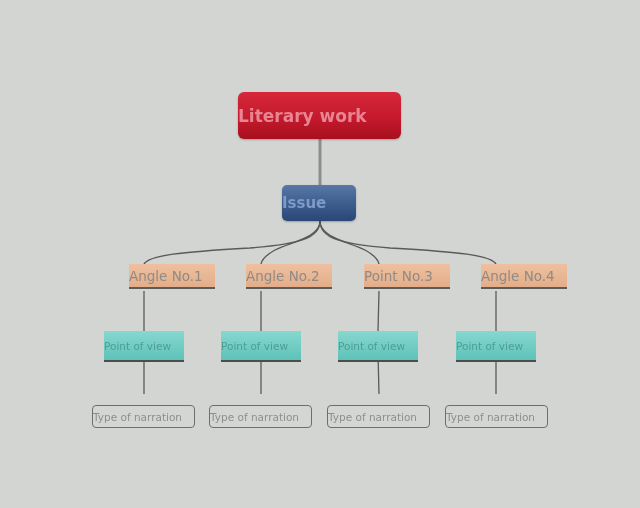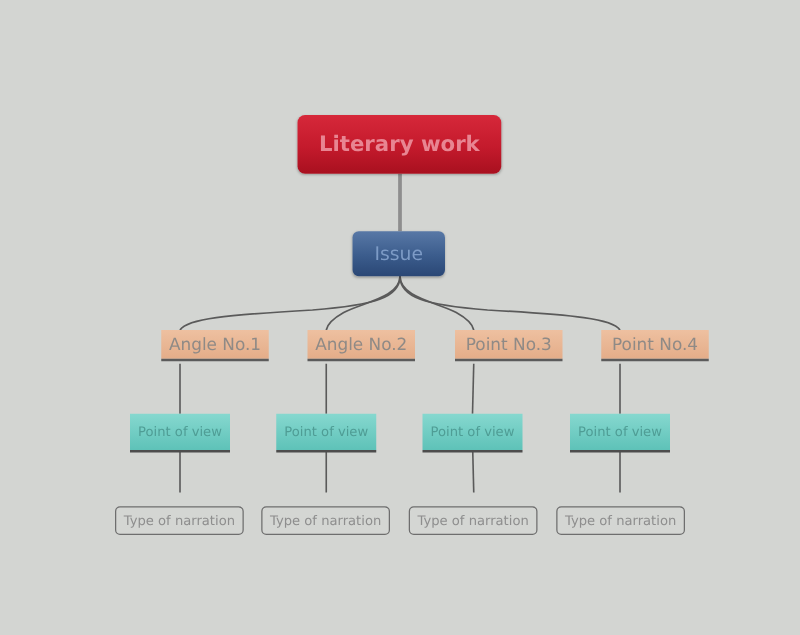--- a/index.html
+++ b/index.html
@@ -7,37 +7,37 @@
       width: 640px; height: 508px;
       background: #d3d5d2;
       position: relative;
       overflow: hidden;
       font-family: "DejaVu Sans", sans-serif;
     }
     svg.links { position: absolute; left: 0; top: 0; }
     .node {
       position: absolute;
       box-sizing: border-box;
-      display: flex; align-items: center; justify-content: center;
+      display: flex; align-items: center; 
       white-space: nowrap;
     }
     .root {
       left: 238px; top: 92px; width: 163px; height: 47px;
       background: linear-gradient(#d6283a, #c41a2c 55%, #a8101f);
       border-radius: 6px;
       color: #e88592;
       font-weight: bold; font-size: 17px;
       box-shadow: 0 1px 2px rgba(0,0,0,0.25);
     }
     .issue {
       left: 282px; top: 185px; width: 74px; height: 36px;
       background: linear-gradient(#5878a6, #3b5c8c 55%, #2a4775);
       border-radius: 5px;
       color: #7d9bc6;
-      font-weight: normal; font-size: 15px;
+      font-weight: bold; font-size: 15px;
       box-shadow: 0 1px 2px rgba(0,0,0,0.25);
     }
     .angle {
       top: 264px; width: 86px; height: 25px;
       background: linear-gradient(#eec0a0, #e4ad89);
       color: #8f8a86;
       font-size: 13.5px;
       border-bottom: 2px solid #5b5b5b;
       margin-left: 28px;
     }
@@ -115,20 +115,20 @@
   <span>Point No.3</span>
 </div>
 <div class="node pov" style="left:338px">
   <span>Point of view</span>
 </div>
 <div class="node narr" style="left:327px">
   <span>Type of narration</span>
 </div>
 
 <div class="node angle" style="left:453px">
-  <span>Point No.4</span>
+  <span>Angle No.4</span>
 </div>
 <div class="node pov" style="left:456px">
   <span>Point of view</span>
 </div>
 <div class="node narr" style="left:445px">
   <span>Type of narration</span>
 </div>
 
 </body></html>

